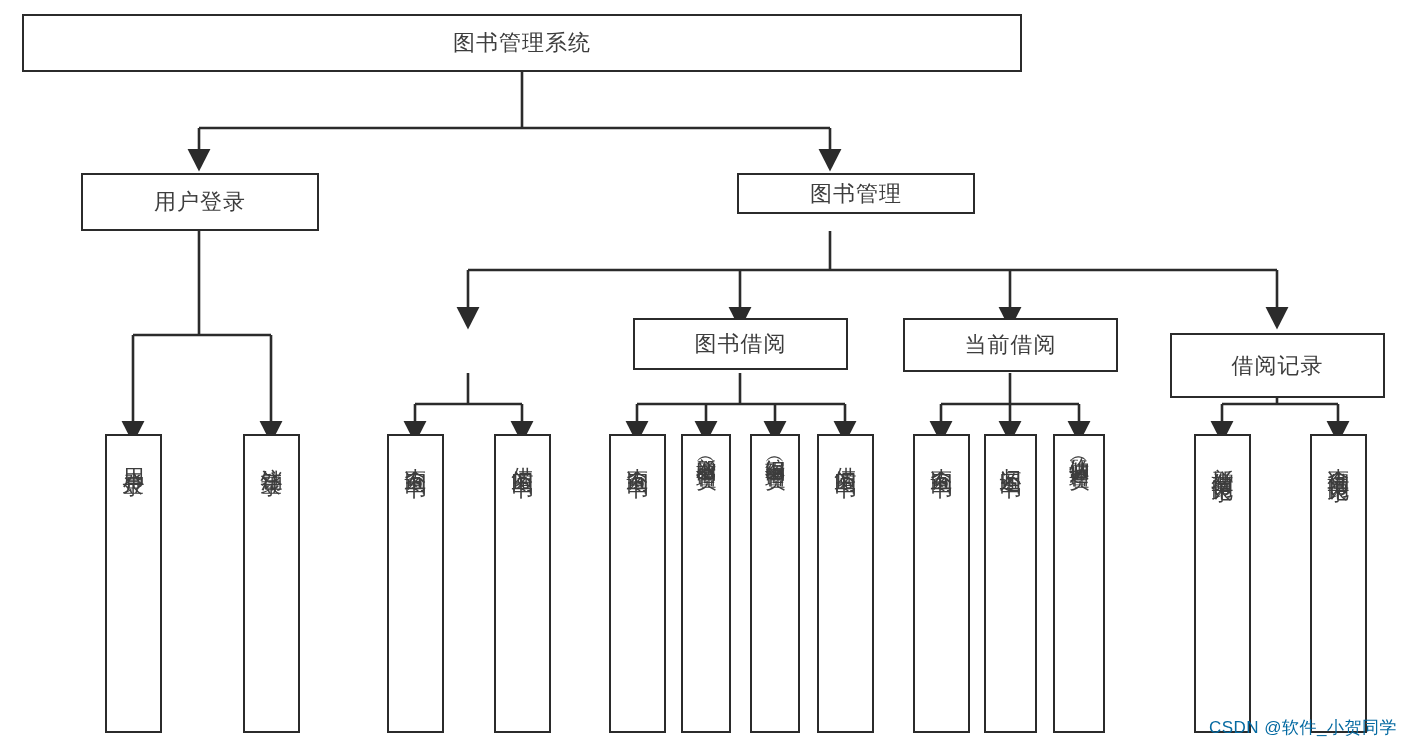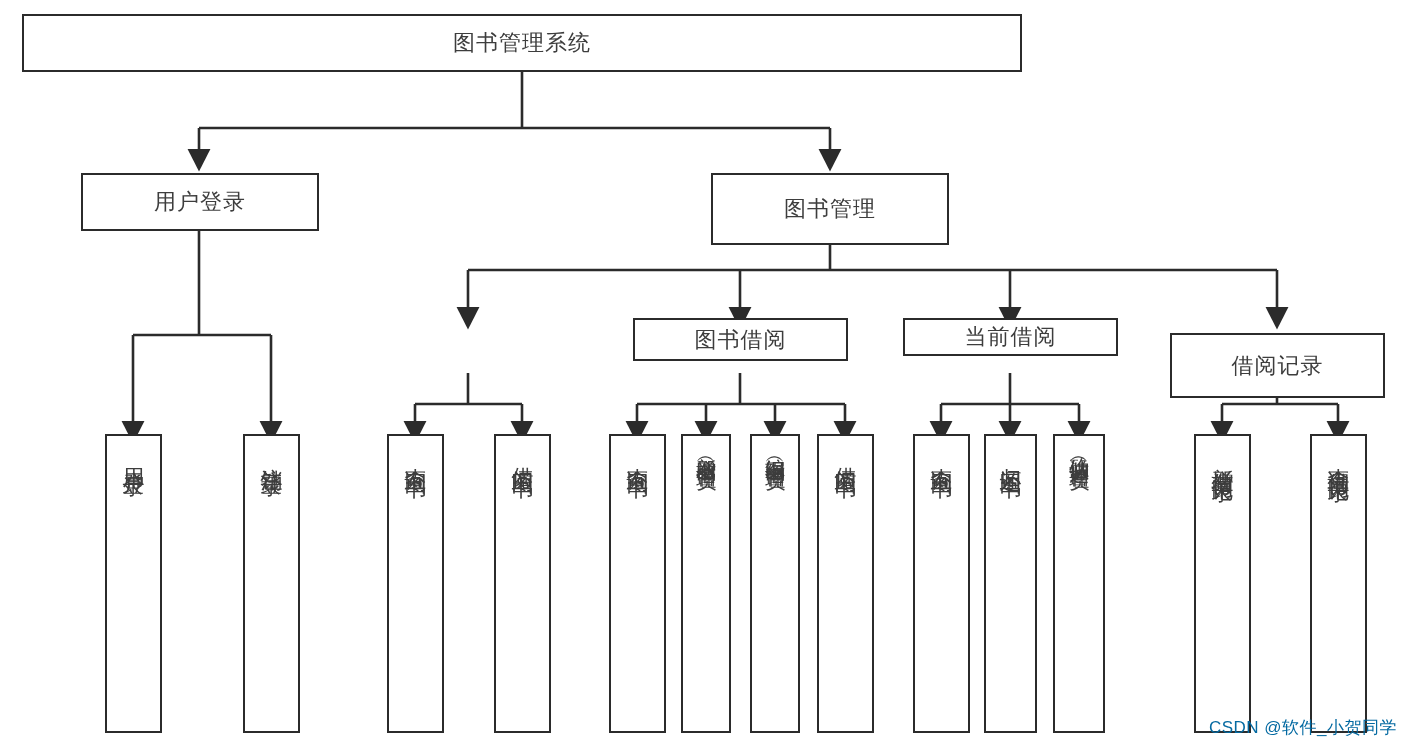--- a/index.html
+++ b/index.html
@@ -109,28 +109,28 @@
     </g>
   </svg>
 
   <div class="node horiz" style="left:22px;top:14px;width:1000px;height:58px;">
     <span>图书管理系统</span>
   </div>
 
   <div class="node horiz" style="left:81px;top:173px;width:238px;height:58px;">
     <span>用户登录</span>
   </div>
-  <div class="node horiz" style="left:711px;top:173px;width:238px;height:72px;">
+  <div class="node horiz" style="left:737px;top:173px;width:238px;height:41px;">
     <span>图书管理</span>
   </div>
 
-  <div class="node horiz" style="left:633px;top:318px;width:215px;height:43px;">
+  <div class="node horiz" style="left:633px;top:318px;width:215px;height:52px;">
     <span>图书借阅</span>
   </div>
-  <div class="node horiz" style="left:903px;top:318px;width:215px;height:38px;">
+  <div class="node horiz" style="left:903px;top:318px;width:215px;height:54px;">
     <span>当前借阅</span>
   </div>
   <div class="node horiz" style="left:1170px;top:333px;width:215px;height:65px;">
     <span>借阅记录</span>
   </div>
 
   <div class="node vert" style="left:105px;top:434px;width:57px;height:299px;">
     <span class="vlabel">用户登录</span>
   </div>
   <div class="node vert" style="left:243px;top:434px;width:57px;height:299px;">

